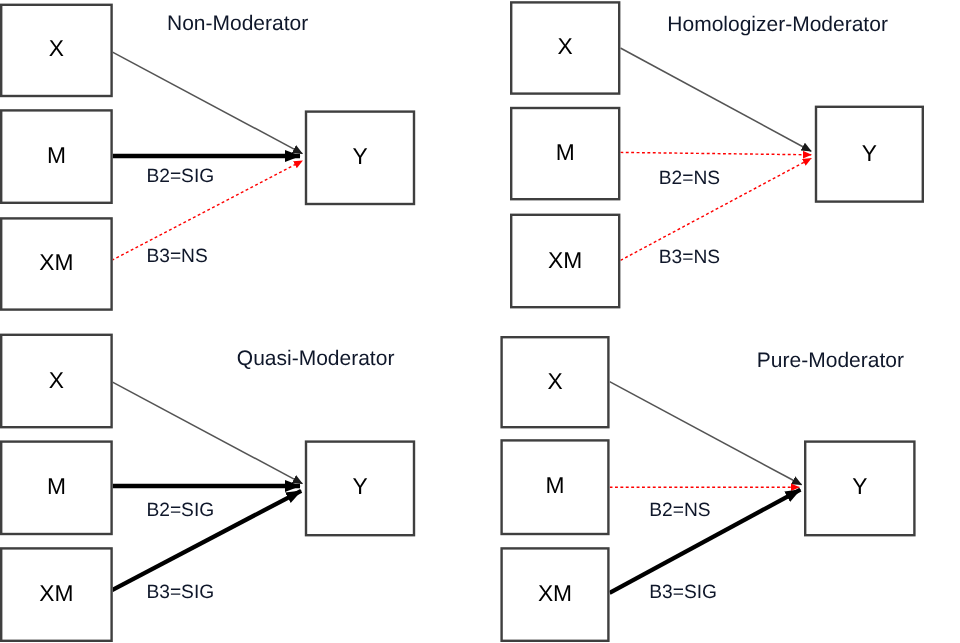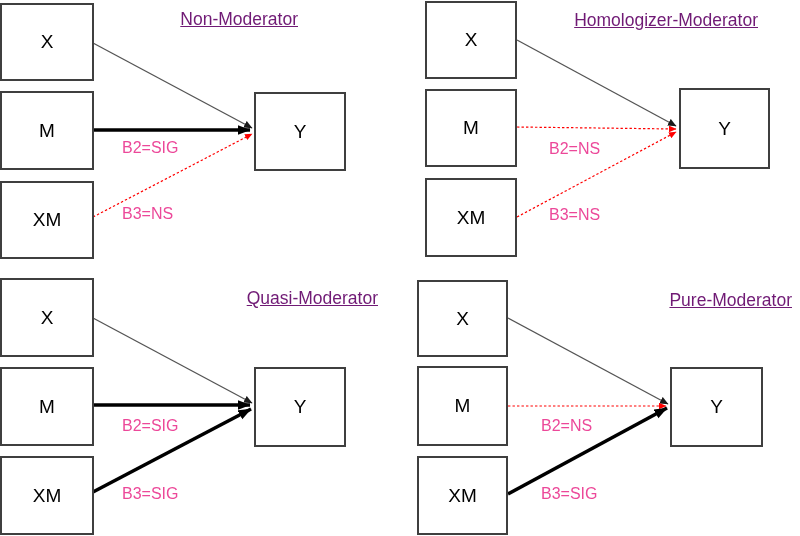--- a/index.html
+++ b/index.html
@@ -13,28 +13,27 @@
   .node{
     position:absolute;
     box-sizing:border-box;
     border:2px solid #3f3f3f;
     background:#ffffff;
     display:flex;align-items:center;justify-content:center;
     font-size:19px;color:#000;
   }
   .quad-title{
     position:absolute;
-    text-align:right;
-    font-size:17.5px;color:#701a75;
+    text-align:center;
+    font-size:17.5px;color:#0f172a;
     white-space:nowrap;
-    text-decoration:underline;
   }
   .edge-label{
     position:absolute;
-    font-size:16px;color:#ec4899;
+    font-size:16px;color:#0f172a;
     white-space:nowrap;
   }
   svg.arrows{position:absolute;left:0;top:0;}
 </style>
 </head>
 <body>
 
 <div class="canvas">
 
   <svg class="arrows" width="800" height="536" viewBox="0 0 800 536">
@@ -105,21 +104,21 @@
       <span>XM</span>
     </div>
     <div class="node" style="left:679px;top:88px;width:91px;height:81px;">
       <span>Y</span>
     </div>
     <div class="edge-label" style="left:549px;top:140px;">B2=NS</div>
     <div class="edge-label" style="left:549px;top:206px;">B3=NS</div>
   </div>
 
   <div>
-    <div class="quad-title" style="left:178px;top:288px;width:200px;">Quasi-Moderator</div>
+    <div class="quad-title" style="left:163px;top:288px;width:200px;">Quasi-Moderator</div>
     <div class="node" style="left:0px;top:278px;width:94px;height:79px;">
       <span>X</span>
     </div>
     <div class="node" style="left:0px;top:367px;width:94px;height:79px;">
       <span>M</span>
     </div>
     <div class="node" style="left:0px;top:456px;width:94px;height:79px;">
       <span>XM</span>
     </div>
     <div class="node" style="left:254px;top:367px;width:92px;height:80px;">

